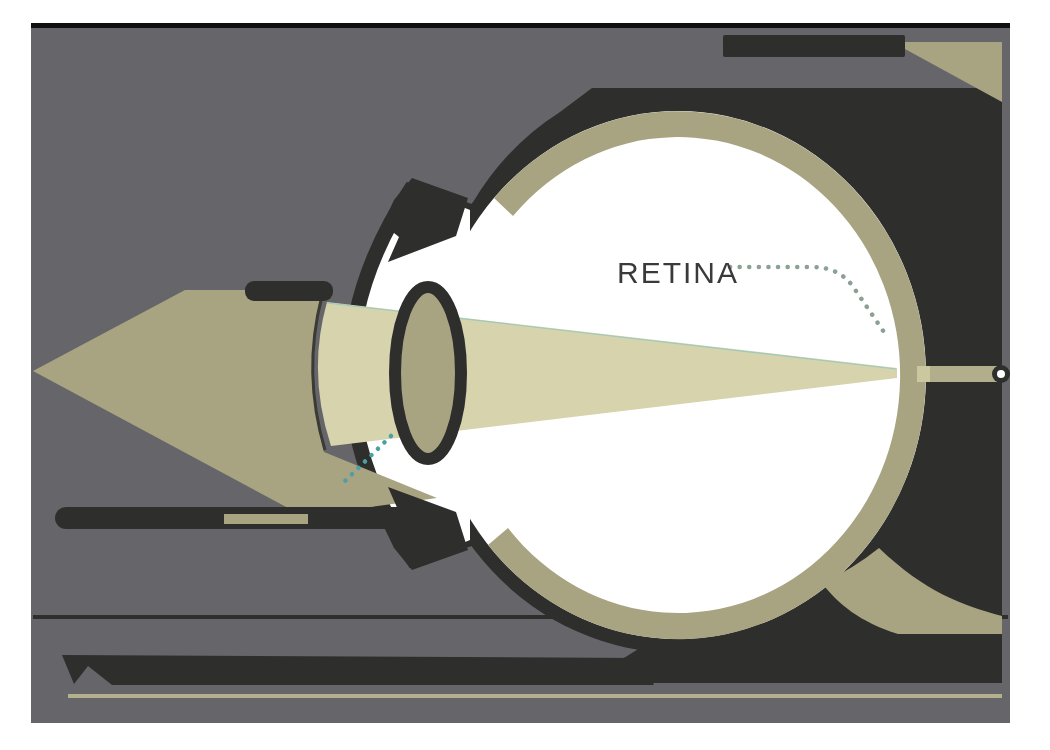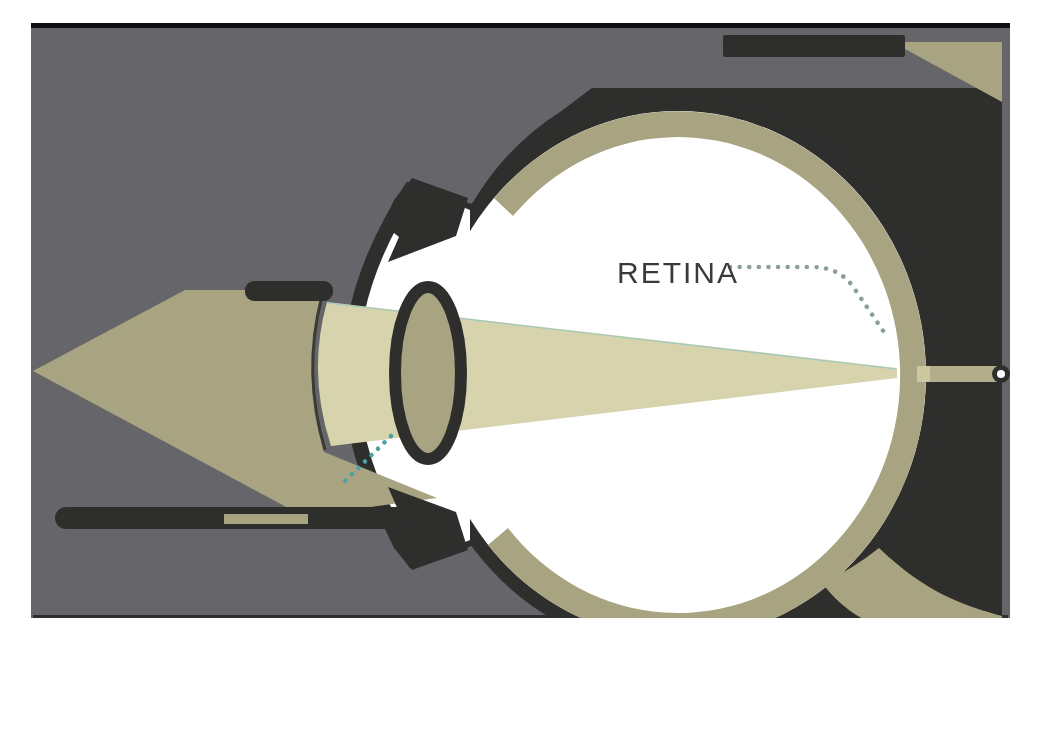--- a/index.html
+++ b/index.html
@@ -1,16 +1,16 @@
 <!DOCTYPE html>
 <html style="--page: #ffffff; --panel: #66666a; --border: #101010; --dark: #2e2e2d; --olive: #a8a482; --beam_light: #d6d3ad; --focal_bar: #b2ae8c; --focal_junction: #cbc79e; --line_olive: #b3b08d; --text: #3a3a3a; --leader_sage: #8ba194; --leader_teal: #4aa1a4; --fringe_teal: #7ec4c6;"><head>
 <meta charset="utf-8">
 <style>
   html,body{margin:0;padding:0;background:#ffffff;}
-  #stage{position:relative;width:1050px;height:618px;background:#ffffff;overflow:hidden;
+  #stage{position:relative;width:1050px;height:750px;background:#ffffff;overflow:hidden;
          font-family:"Liberation Sans", sans-serif;}
   svg{position:absolute;left:0;top:0;}
   .f-panel{fill:var(--panel);}
   .f-border{fill:var(--border);}
   .f-dark{fill:var(--dark);}
   .f-white{fill:#ffffff;}
   .f-olive{fill:var(--olive);}
   .f-beaml{fill:var(--beam_light);}
   .f-focalbar{fill:var(--focal_bar);}
   .f-focaljn{fill:var(--focal_junction);}

